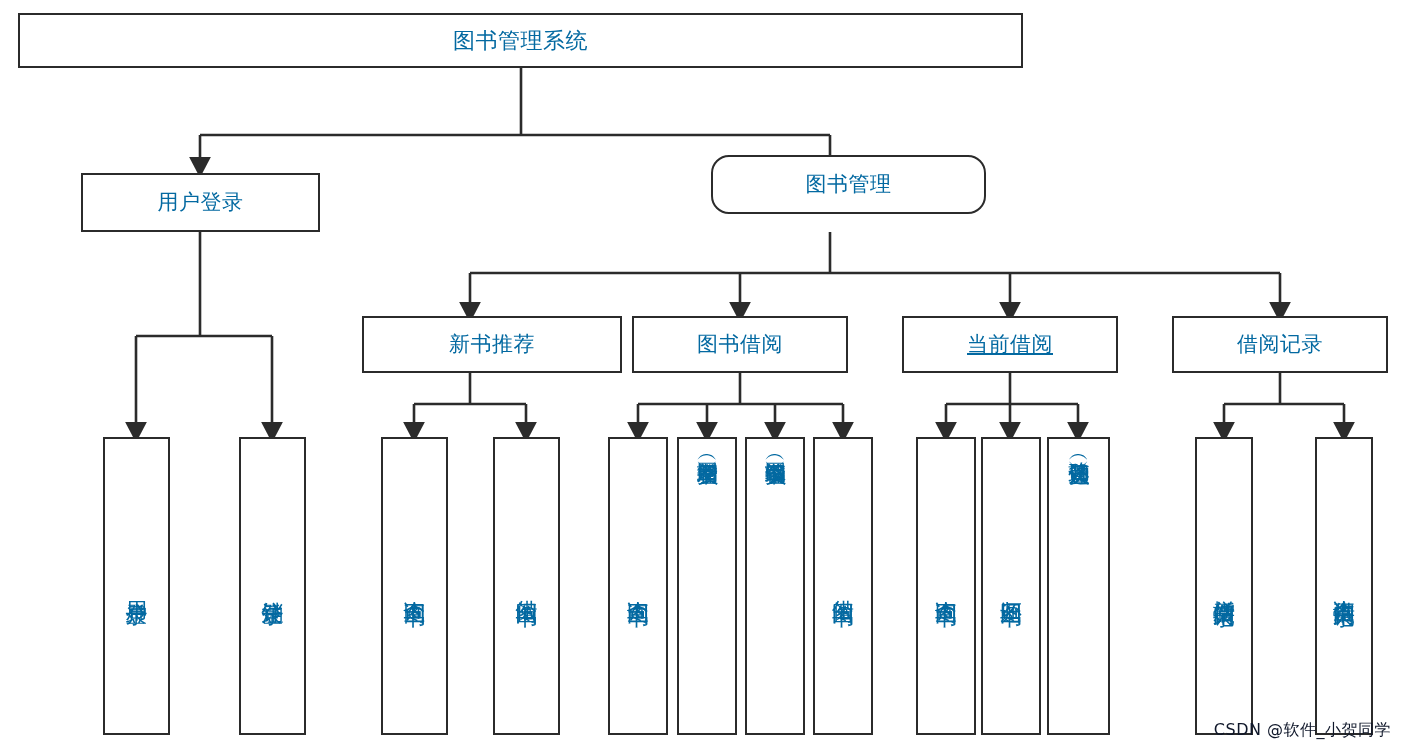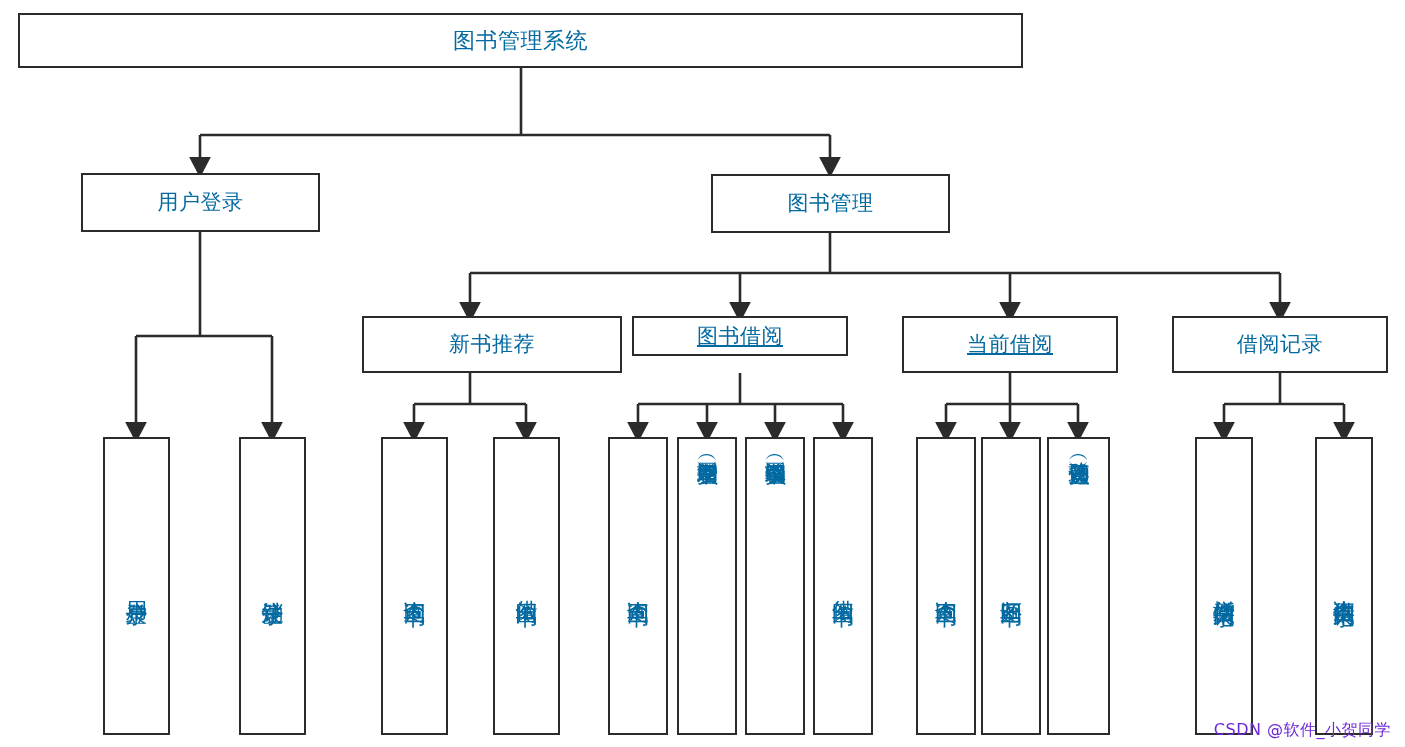--- a/index.html
+++ b/index.html
@@ -72,21 +72,21 @@
   
   .node.v.mid {
     align-items: center;
     padding-top: 0;
   }
   #watermark {
     position: absolute;
     right: 14px;
     bottom: 6px;
     font-size: 16px;
-    color: #6d28d9;
+    color: #0f172a;
     white-space: nowrap;
     z-index: 3;
     letter-spacing: 0.5px;
   }
 </style>
 </head>
 <body>
 
 <div id="canvas">
 
@@ -140,28 +140,28 @@
     </g>
   </svg>
 
   <div class="node h root" style="left:18px; top:13px; width:1005px; height:55px;">
     <span class="lbl">图书管理系统</span>
   </div>
 
   <div class="node h" style="left:81px; top:173px; width:239px; height:59px;">
     <span class="lbl">用户登录</span>
   </div>
-  <div class="node h" style="left:711px; top:174px; width:239px; height:59px;">
+  <div class="node h" style="left:711px; top:155px; width:275px; height:59px;border-radius:18px;">
     <span class="lbl">图书管理</span>
   </div>
 
   <div class="node h" style="left:362px; top:316px; width:260px; height:57px;">
     <span class="lbl">新书推荐</span>
   </div>
-  <div class="node h" style="left:632px; top:316px; width:216px; height:40px;text-decoration:underline;">
+  <div class="node h" style="left:632px; top:316px; width:216px; height:57px;">
     <span class="lbl">图书借阅</span>
   </div>
   <div class="node h" style="left:902px; top:316px; width:216px; height:57px;text-decoration:underline;">
     <span class="lbl">当前借阅</span>
   </div>
   <div class="node h" style="left:1172px; top:316px; width:216px; height:57px;">
     <span class="lbl">借阅记录</span>
   </div>
 
   <div class="node v mid" style="left:103px; top:437px; width:67px; height:298px;">

